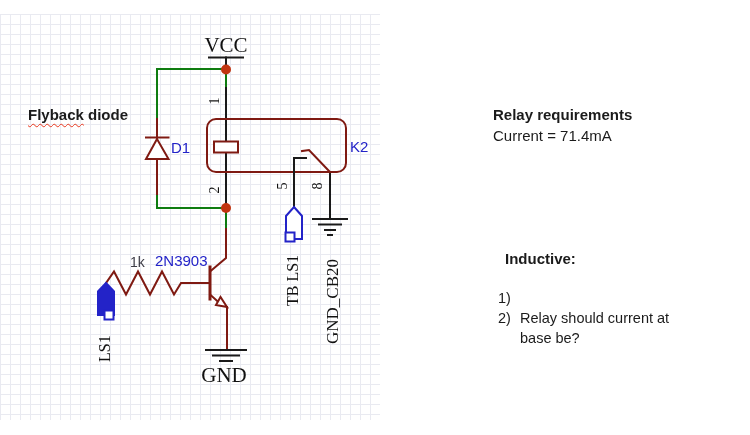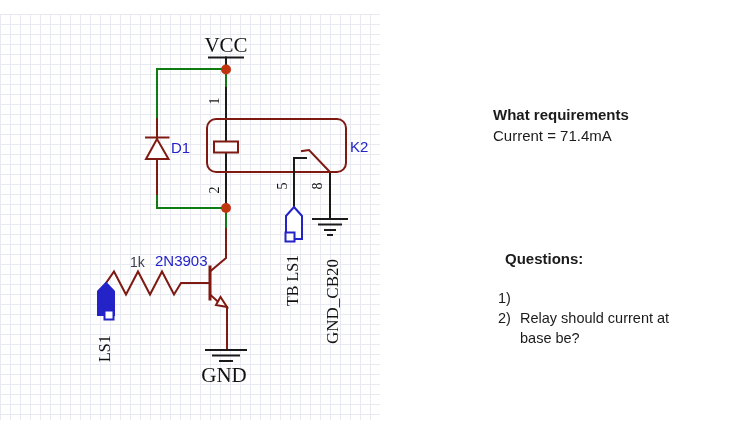--- a/index.html
+++ b/index.html
@@ -123,27 +123,30 @@
     <text class="t-serif" transform="translate(338 344) rotate(-90)" font-size="17">GND_CB20</text>
 
     <g>
       <path class="blk s2" d="M206 350 H246"></path>
       <path class="blk s2" d="M213 355.5 H239"></path>
       <path class="blk s2" d="M220 361 H232"></path>
     </g>
     <text class="t-serif" x="224" y="382" font-size="21" text-anchor="middle">GND</text>
   </svg>
 
+  <div class="note">
+    <span class="sq">Flyback</span><span> diode</span>
+  </div>
 
   <div class="reqs">
-    <div class="title">What requirements</div>
+    <div class="title">Relay requirements</div>
     <div>Current = 71.4mA</div>
   </div>
 
-  <div class="questions-title">Questions:</div>
+  <div class="questions-title">Inductive:</div>
   <div class="qlist">
     <div class="qitem">
       <span>1)</span>
     </div>
     <div class="qitem">
       <span>2)</span>
       <span><span>Relay should current at base be?</span><span class="sq"></span><span></span></span>
     </div>
   </div>
 

